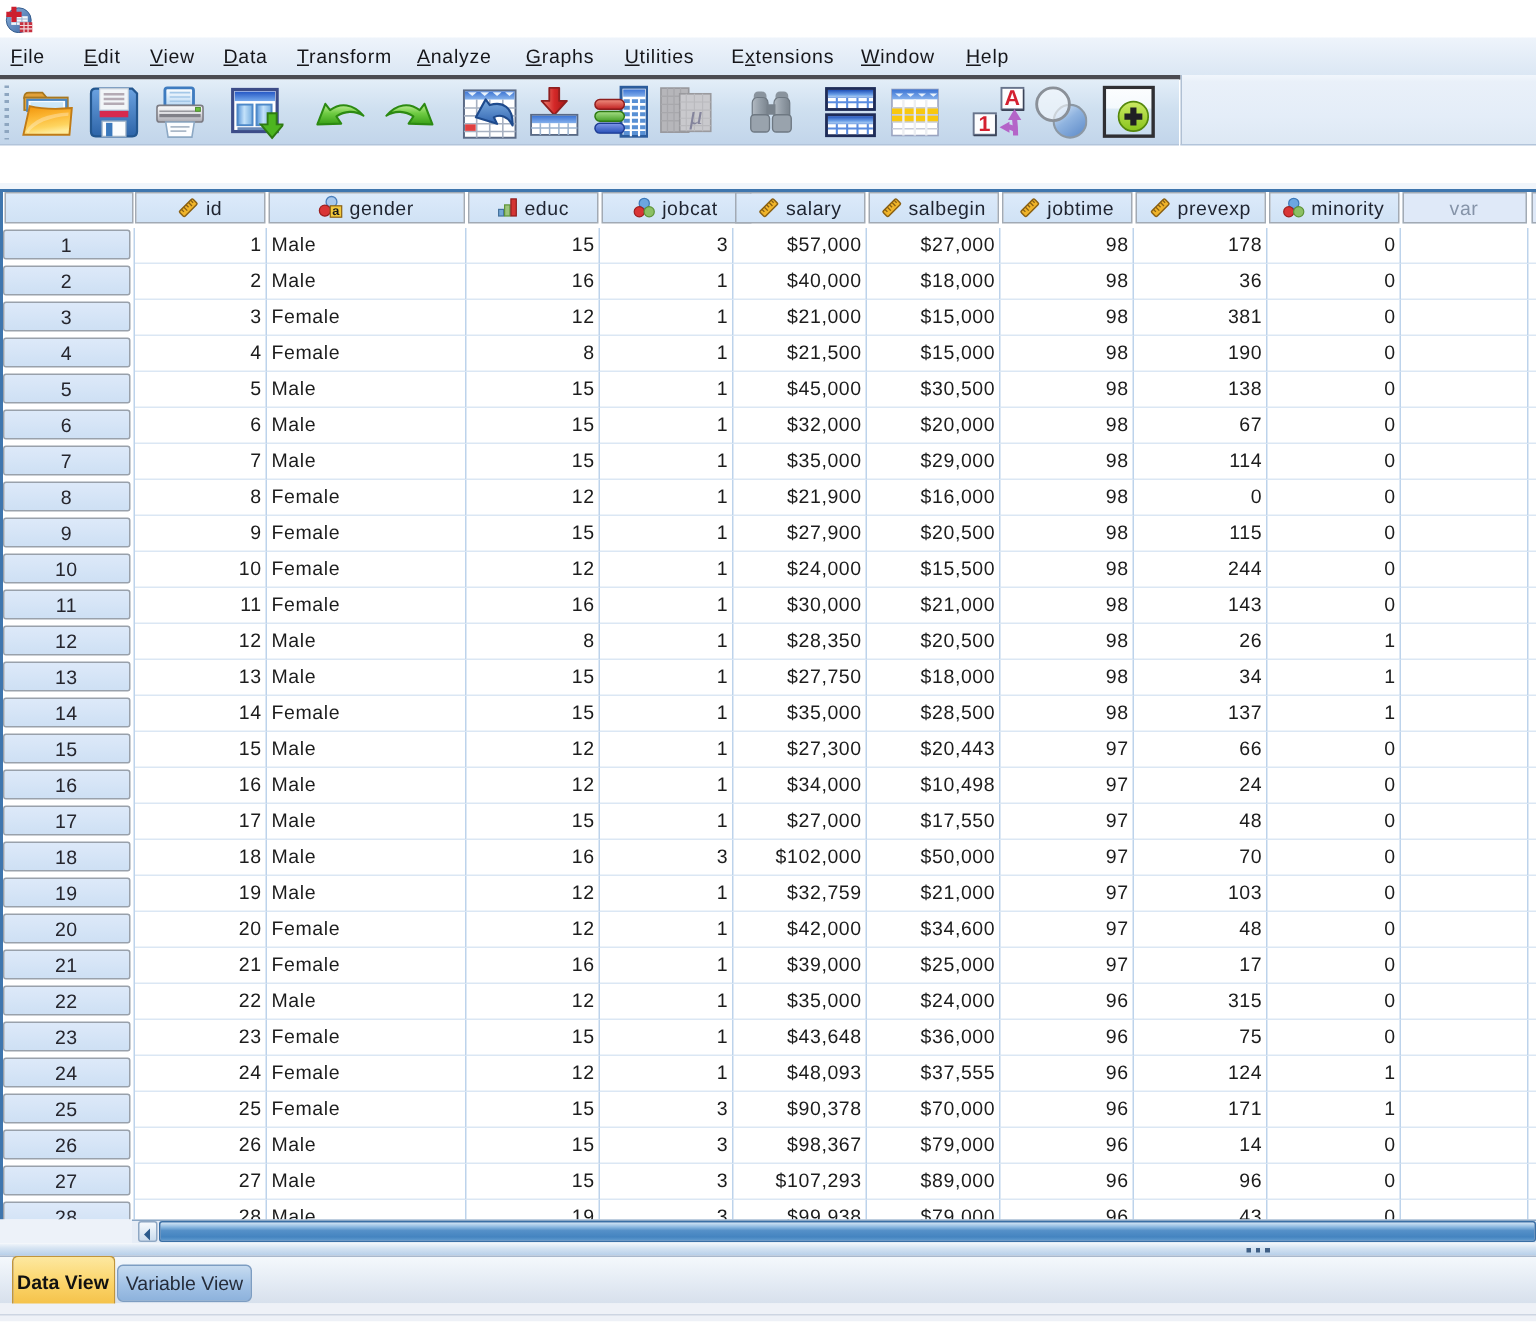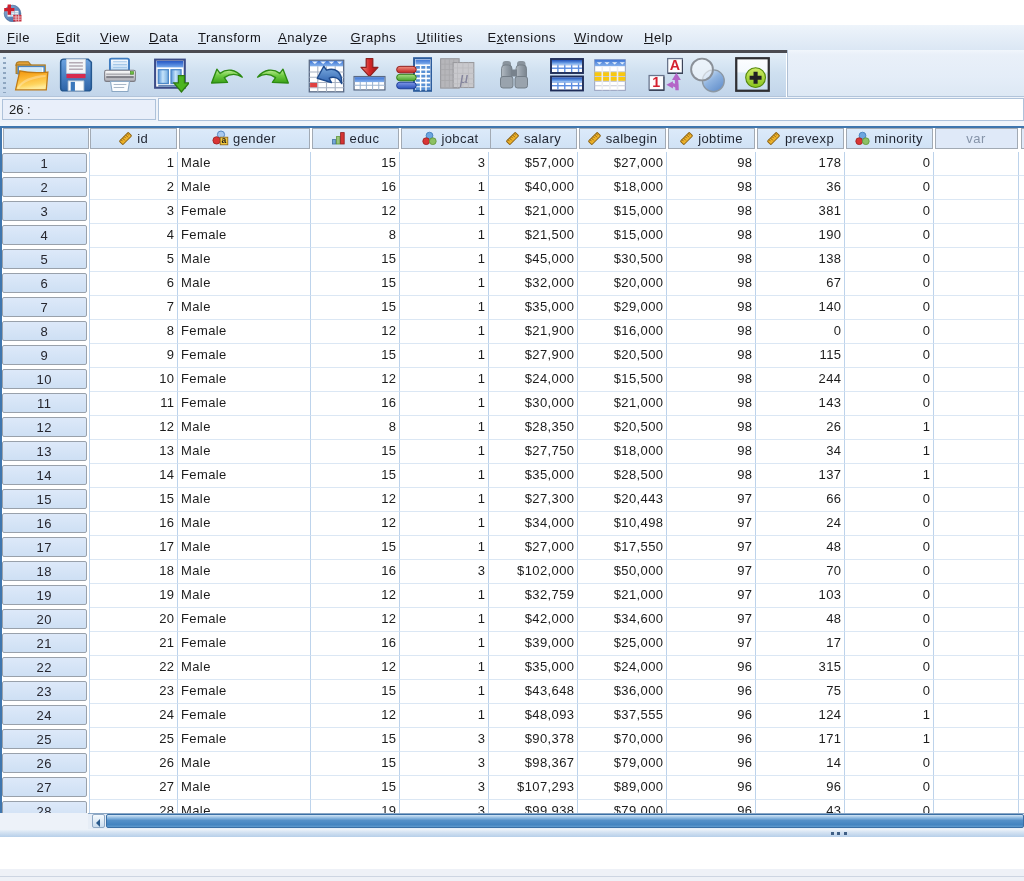--- a/index.html
+++ b/index.html
@@ -365,24 +365,20 @@
               <stop offset="0" stop-color="#cdea64"></stop>
               <stop offset="1" stop-color="#88c41c"></stop>
             </linearGradient>
           </defs>
 <rect x="1.2" y="1.2" width="31.6" height="31.6" fill="url(#cu1)" stroke="#2f2f33" stroke-width="2.2"></rect>
 <circle cx="20" cy="20" r="9.6" fill="url(#cu2)" stroke="#55880e" stroke-width="1.1"></circle>
 <path d="M18 14.3 h4 v3.8 h3.8 v4 h-3.8 v3.8 h-4 v-3.8 h-3.8 v-4 h3.8 z" fill="#202024"></path>
         </svg></div>
     </div>
   <div id="toolrest"></div>
-  <div id="cellref">
-      <div class="box">26 :</div>
-      <div class="field"></div>
-    </div>
   <div id="gap1"></div>
   <div id="grid">
     <div id="rows">
         <div class="row" style="top:26.0px">
 <div class="rh">
             <div class="rhb">1</div>
           </div>
 <div class="c num" style="width:88.5px">1</div>
 <div class="c str" style="width:133px">Male</div>
 <div class="c num" style="width:89px">15</div>
@@ -479,21 +475,21 @@
 <div class="rh">
             <div class="rhb">7</div>
           </div>
 <div class="c num" style="width:88.5px">7</div>
 <div class="c str" style="width:133px">Male</div>
 <div class="c num" style="width:89px">15</div>
 <div class="c num" style="width:89px">1</div>
 <div class="c num" style="width:89px">$35,000</div>
 <div class="c num" style="width:89px">$29,000</div>
 <div class="c num" style="width:89px">98</div>
-<div class="c num" style="width:89px">140</div>
+<div class="c num" style="width:89px">114</div>
 <div class="c num" style="width:89px">0</div>
 <div class="c num" style="width:85px"></div>
 <div class="c num" style="width:5px"></div>
 </div>
 <div class="row" style="top:194.0px">
 <div class="rh">
             <div class="rhb">8</div>
           </div>
 <div class="c num" style="width:88.5px">8</div>
 <div class="c str" style="width:133px">Female</div>
@@ -918,16 +914,20 @@
   </div>
   <div id="hscorner"></div>
   <div id="hscroll">
       <div class="edge"></div>
       <div class="thumb"></div>
       <div class="lbtn"></div>
     </div>
   <div id="splitter">
       <div class="dots"></div>
     </div>
+  <div id="tabbar">
+      <div class="tab" id="tab1">Data View</div>
+      <div class="tab" id="tab2">Variable View</div>
+    </div>
   <div id="statusbar">
       <div class="ln"></div>
     </div>
 </div>
 
 </body></html>

